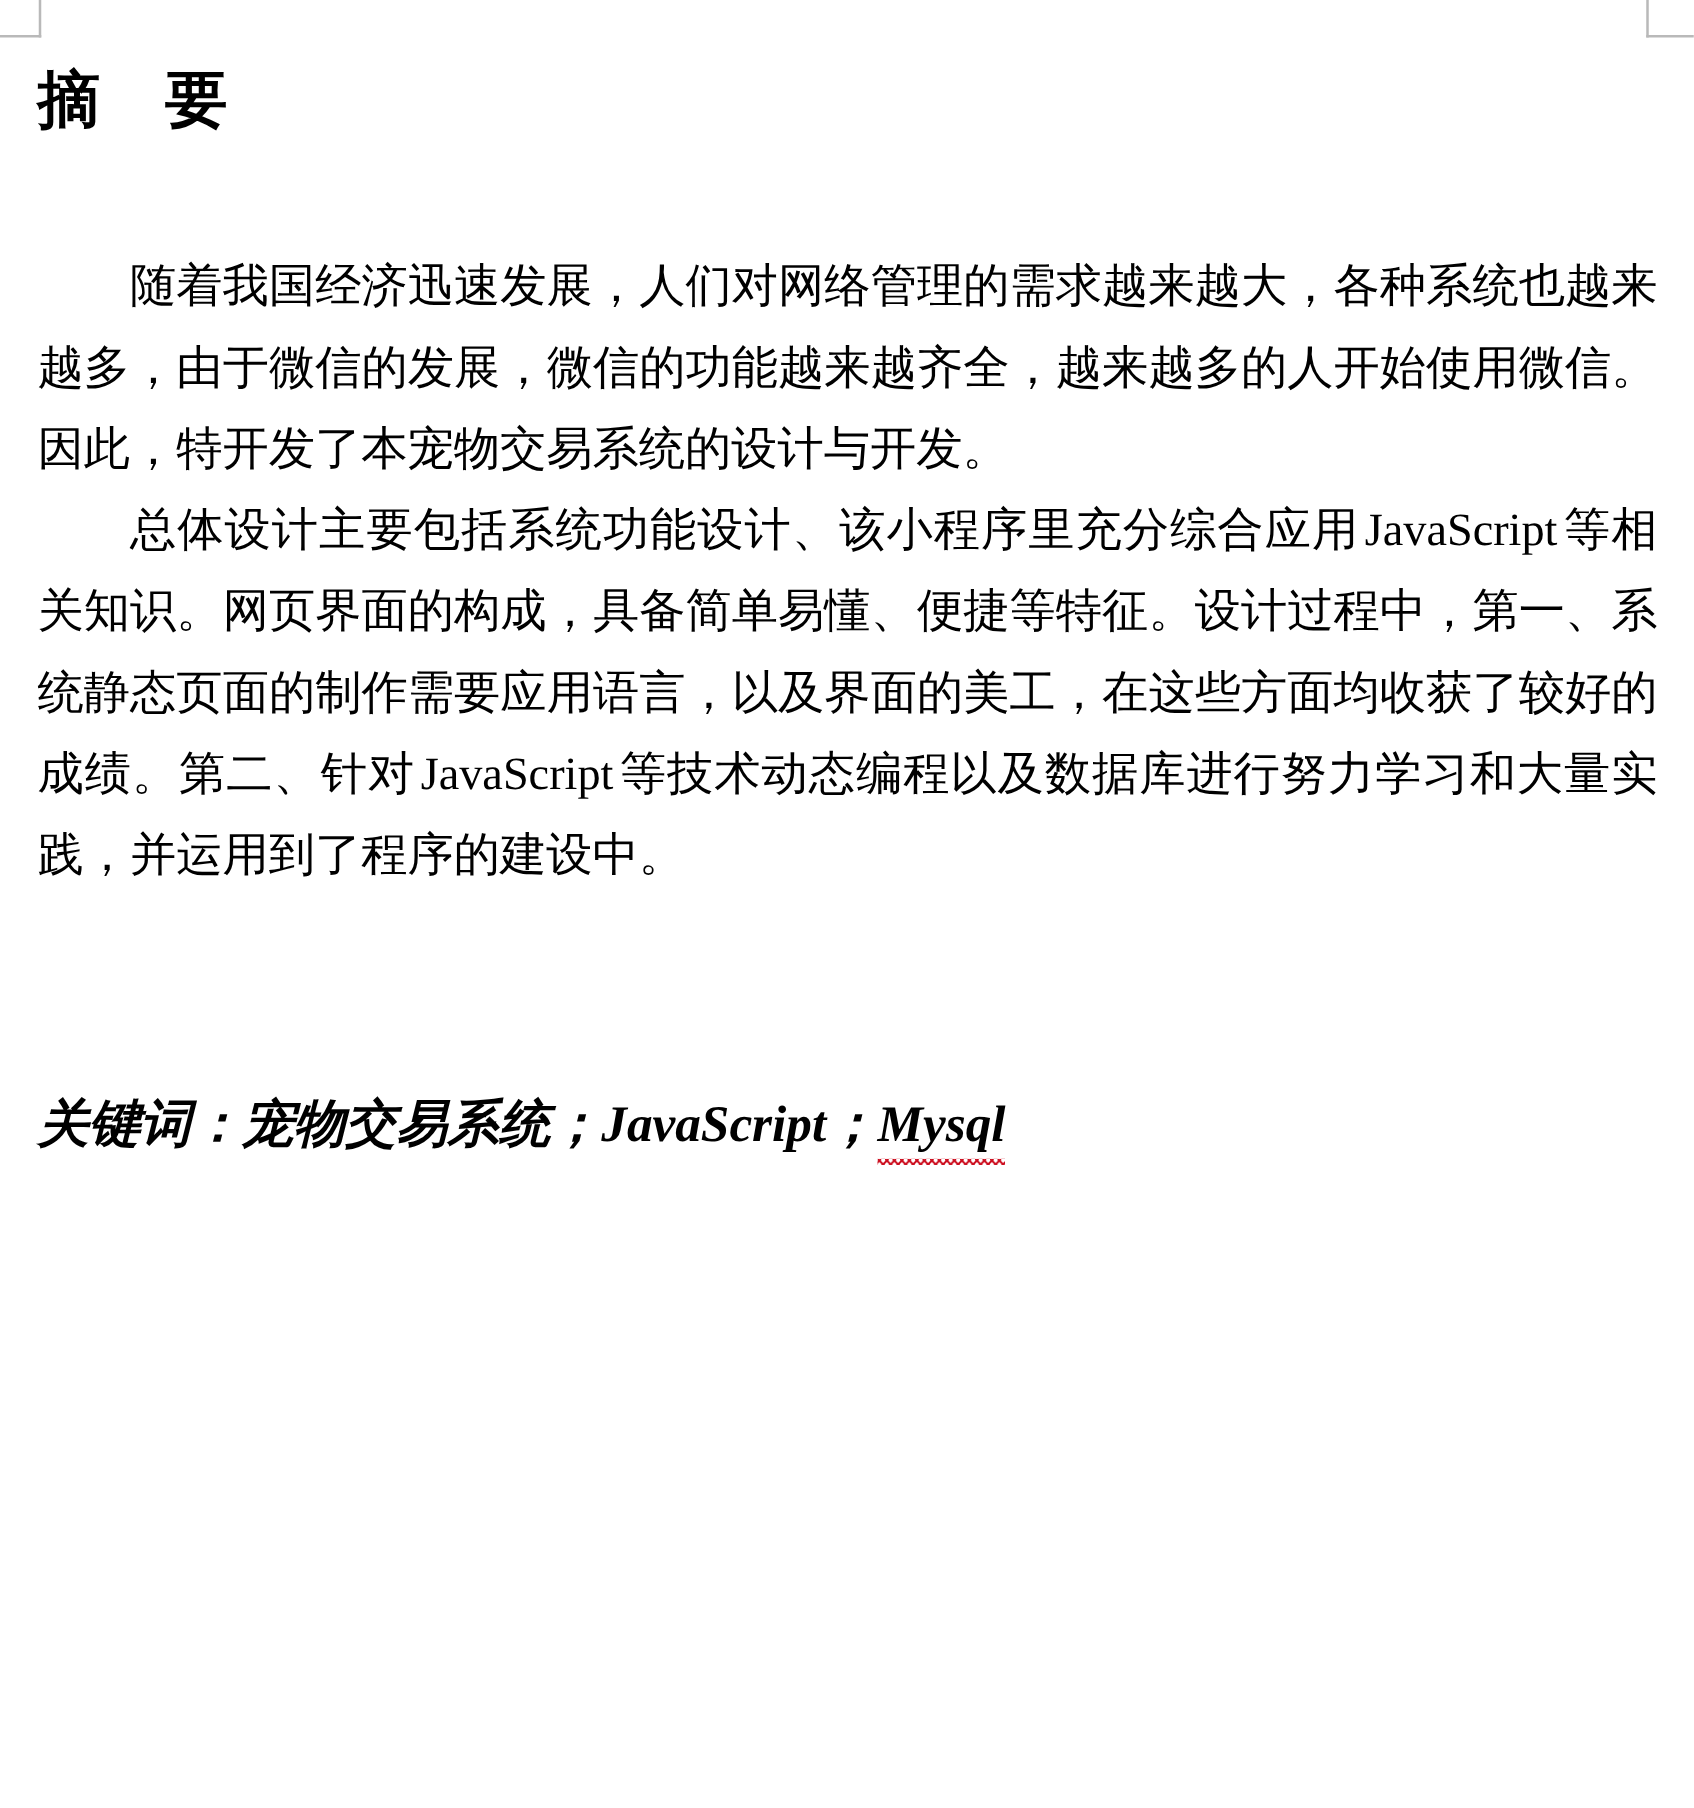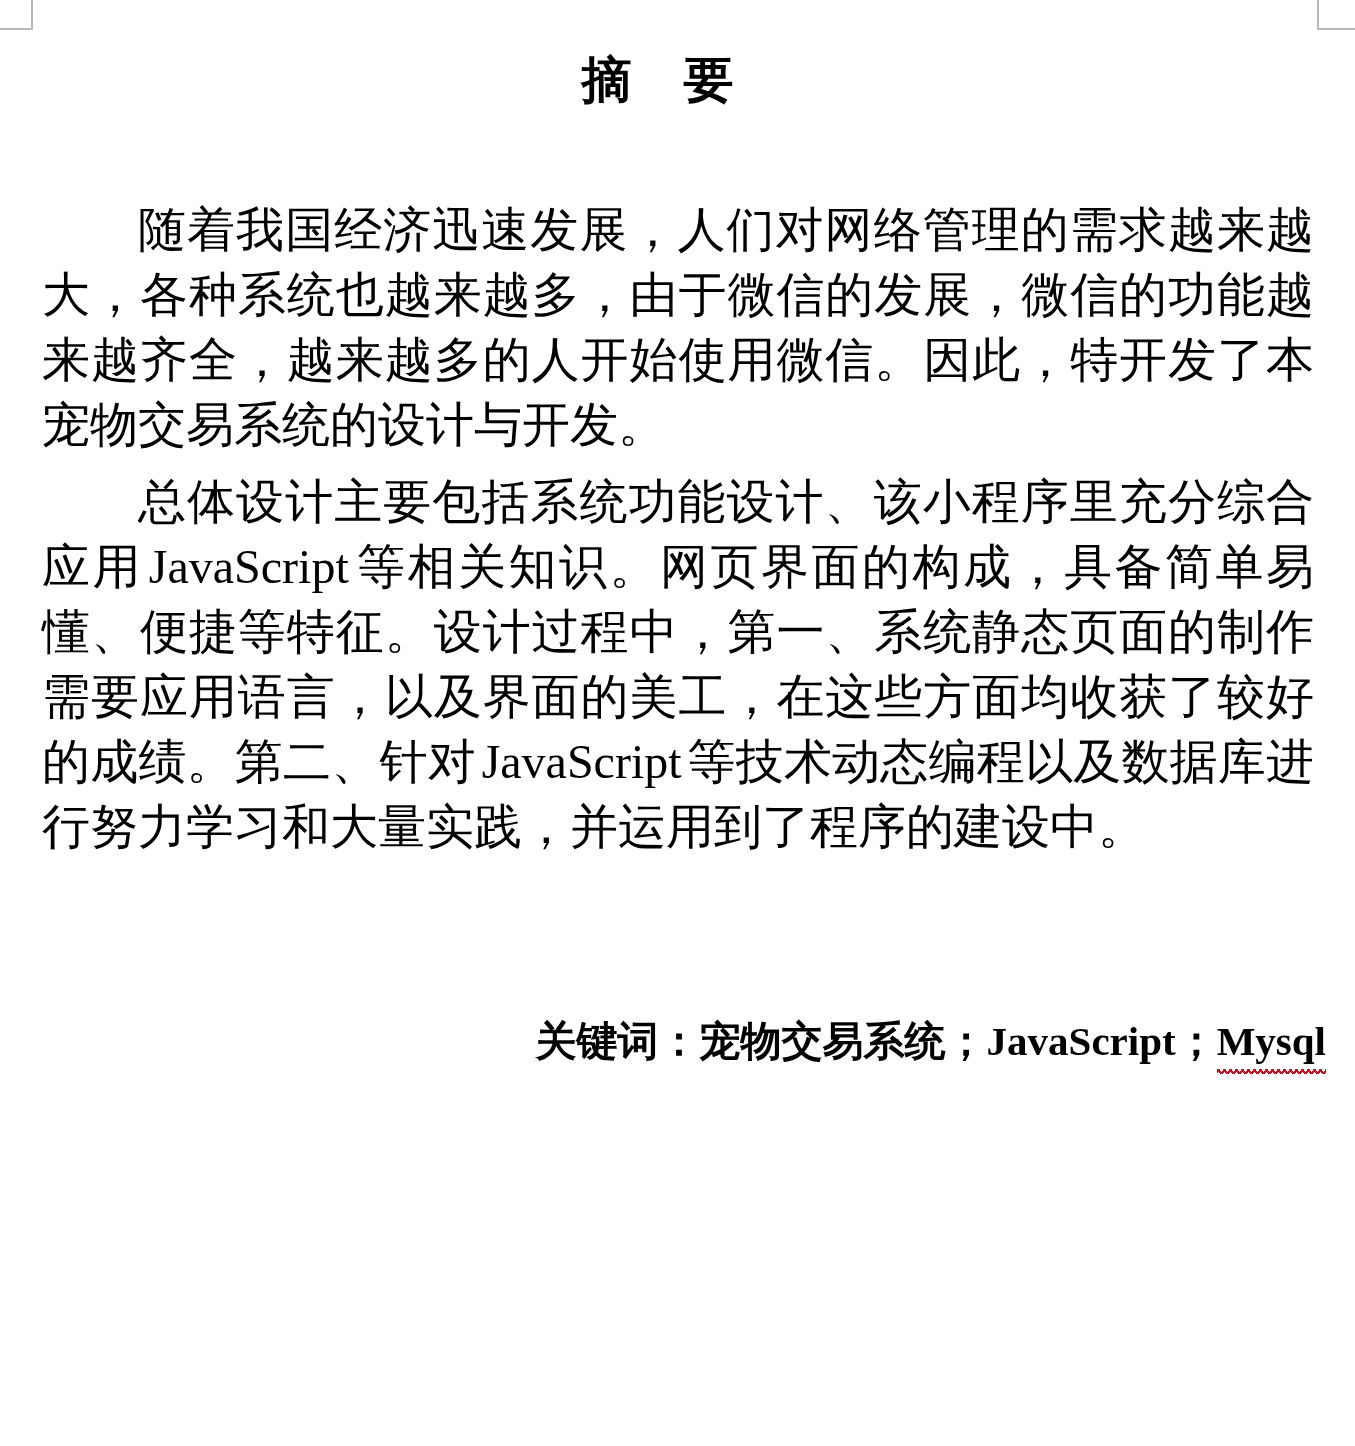--- a/index.html
+++ b/index.html
@@ -46,39 +46,38 @@
 
   
   .content {
     position: absolute;
     left: 30px;
     top: 0;
     width: 1296px;
   }
 
   .doc-title {
-    text-align: center;
     font-family: "DejaVu Sans", "Liberation Sans", sans-serif;
     font-weight: bold;
     font-size: 50px;
     line-height: 1;
     letter-spacing: 0.02em;
     margin: 0;
     padding-top: 55px;
     padding-right: 40px;
     white-space: pre;
   }
 
   .body-block {
     margin-top: 92px;
   }
 
   p.para {
-    margin: 12px;
-    font-size: 48px;
+    margin: 0;
+    font-size: 37px;
     line-height: 65px;
     text-align: justify;
     text-justify: inter-character;
     text-indent: 2em;
     letter-spacing: 0;
     word-break: break-all;
     hyphens: none;
   }
 
   .latin {
@@ -88,23 +87,24 @@
 
   .keywords-block {
     margin-top: 152px;
   }
 
   p.keywords {
     margin: 0;
     font-size: 41px;
     line-height: 60px;
     font-weight: bold;
-    text-align: right;
+    text-align: left;
     text-indent: 0;
     white-space: pre;
+    font-style: italic;
   }
 
   .kw-latin {
     font-family: "Liberation Serif", "DejaVu Serif", serif;
     font-weight: bold;
   }
 
   
   .misspelled {
     position: relative;

